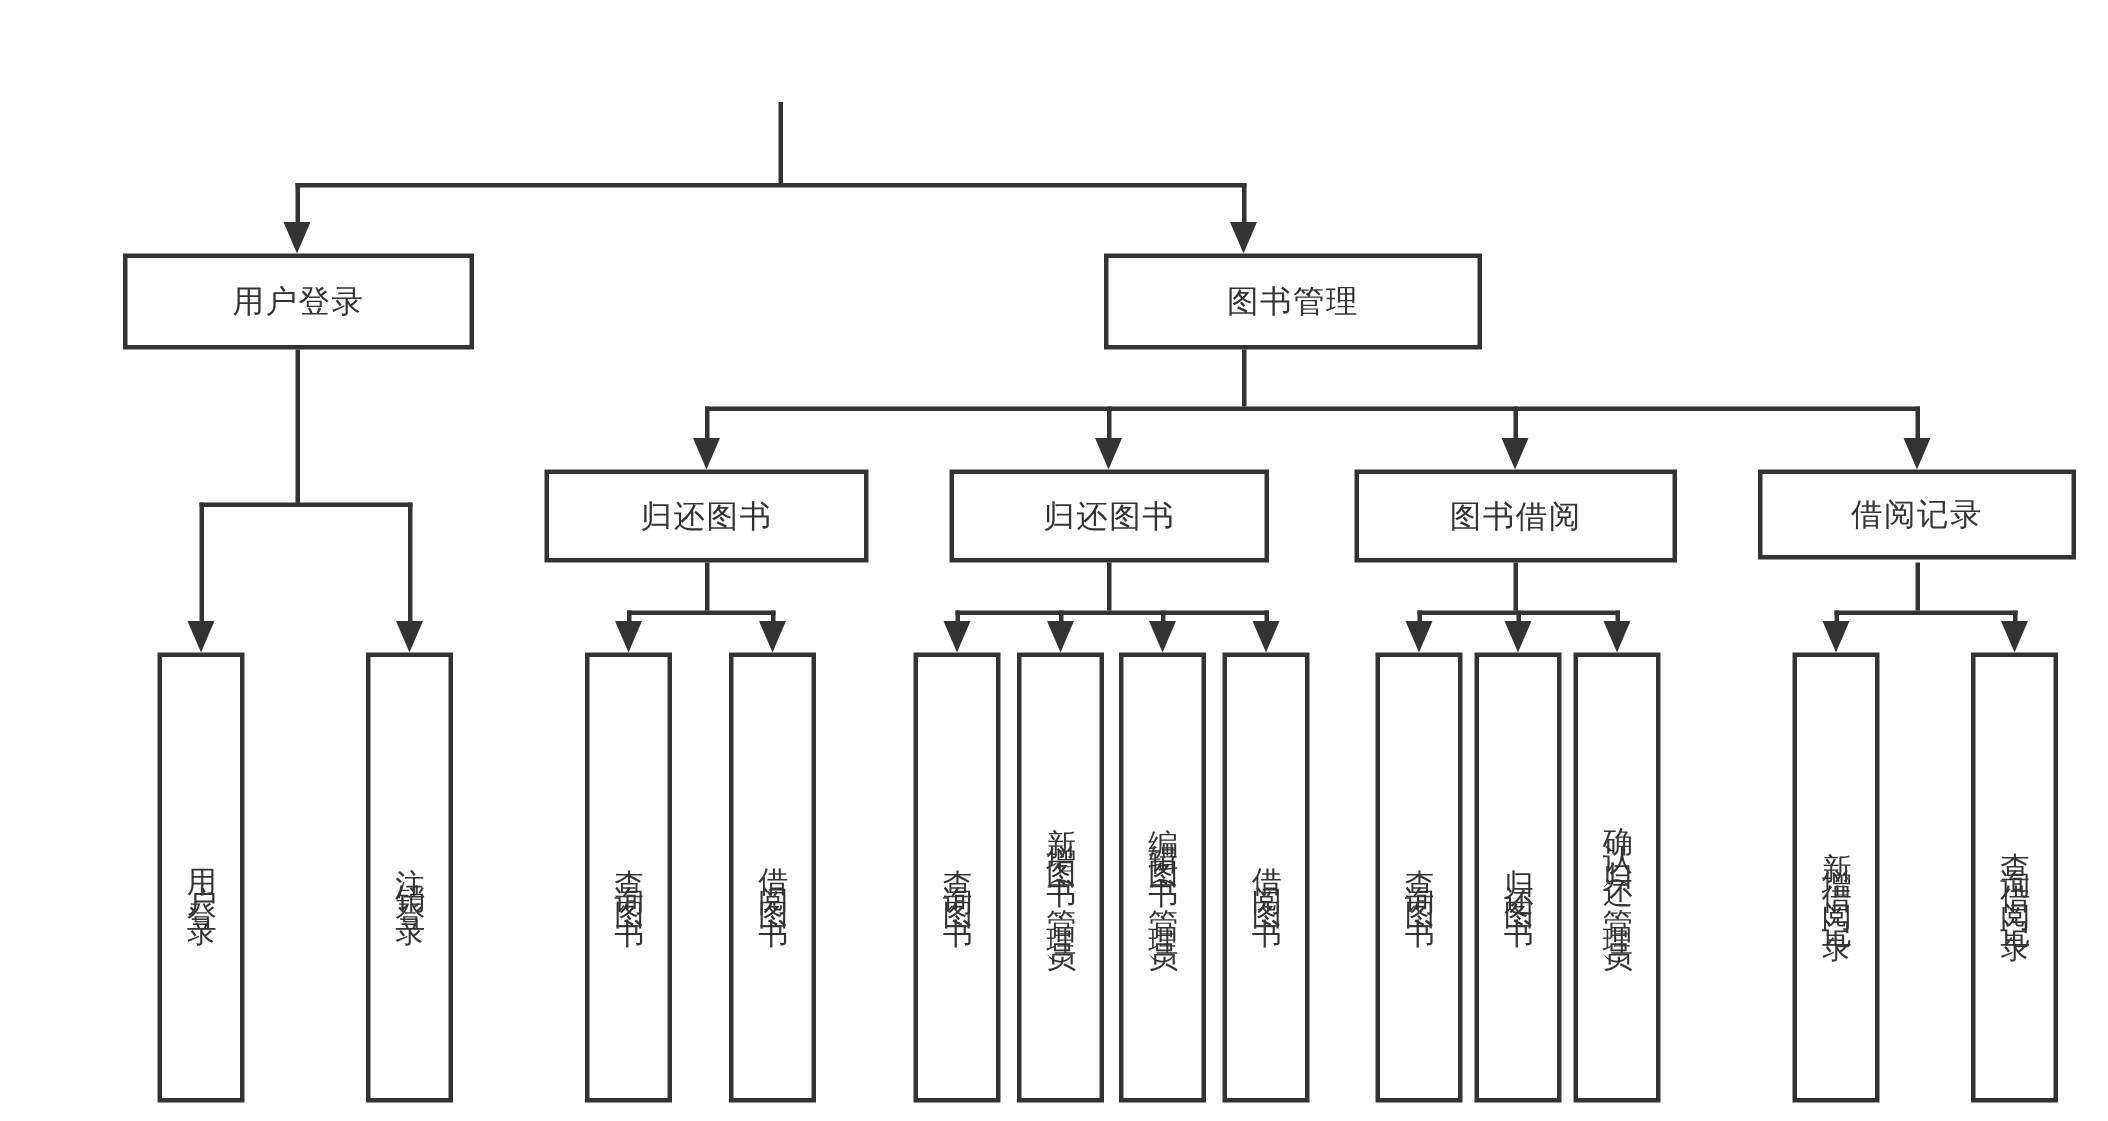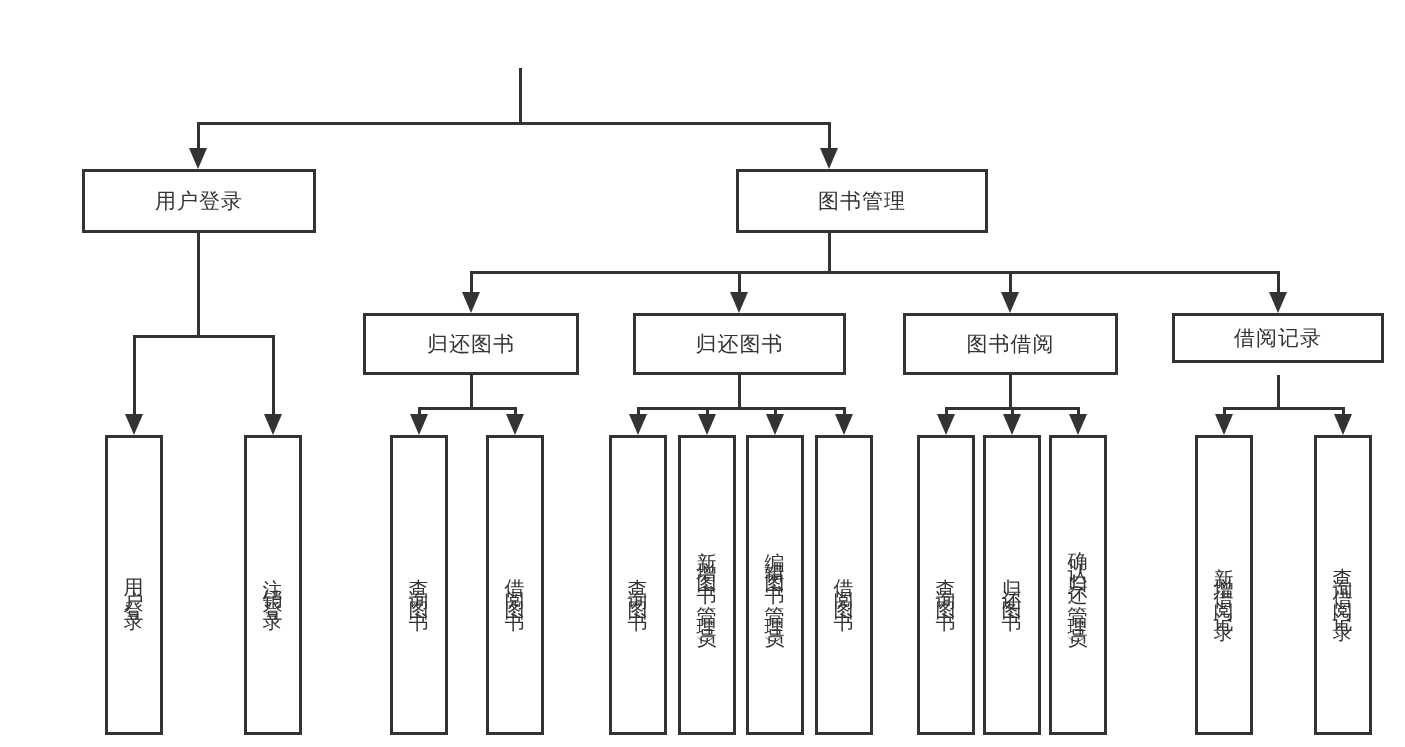--- a/index.html
+++ b/index.html
@@ -99,21 +99,21 @@
 
   <div class="box" style="left:363px;top:313px;width:216px;height:62px;">
     <span>归还图书</span>
   </div>
   <div class="box" style="left:633px;top:313px;width:213px;height:62px;">
     <span>归还图书</span>
   </div>
   <div class="box" style="left:903px;top:313px;width:215px;height:62px;">
     <span>图书借阅</span>
   </div>
-  <div class="box" style="left:1172px;top:313px;width:212px;height:50px;">
+  <div class="box" style="left:1172px;top:313px;width:212px;height:60px;">
     <span>借阅记录</span>
   </div>
 
   <div class="vline" style="left:470px;top:375px;height:32px;"></div>
   <div class="hline" style="left:418px;top:407px;width:99px;"></div>
   <div class="vline" style="left:418px;top:407px;height:8px;"></div>
   <div class="arrow" style="left:410px;top:414px;"></div>
   <div class="vline" style="left:514px;top:407px;height:8px;"></div>
   <div class="arrow" style="left:506px;top:414px;"></div>
 

